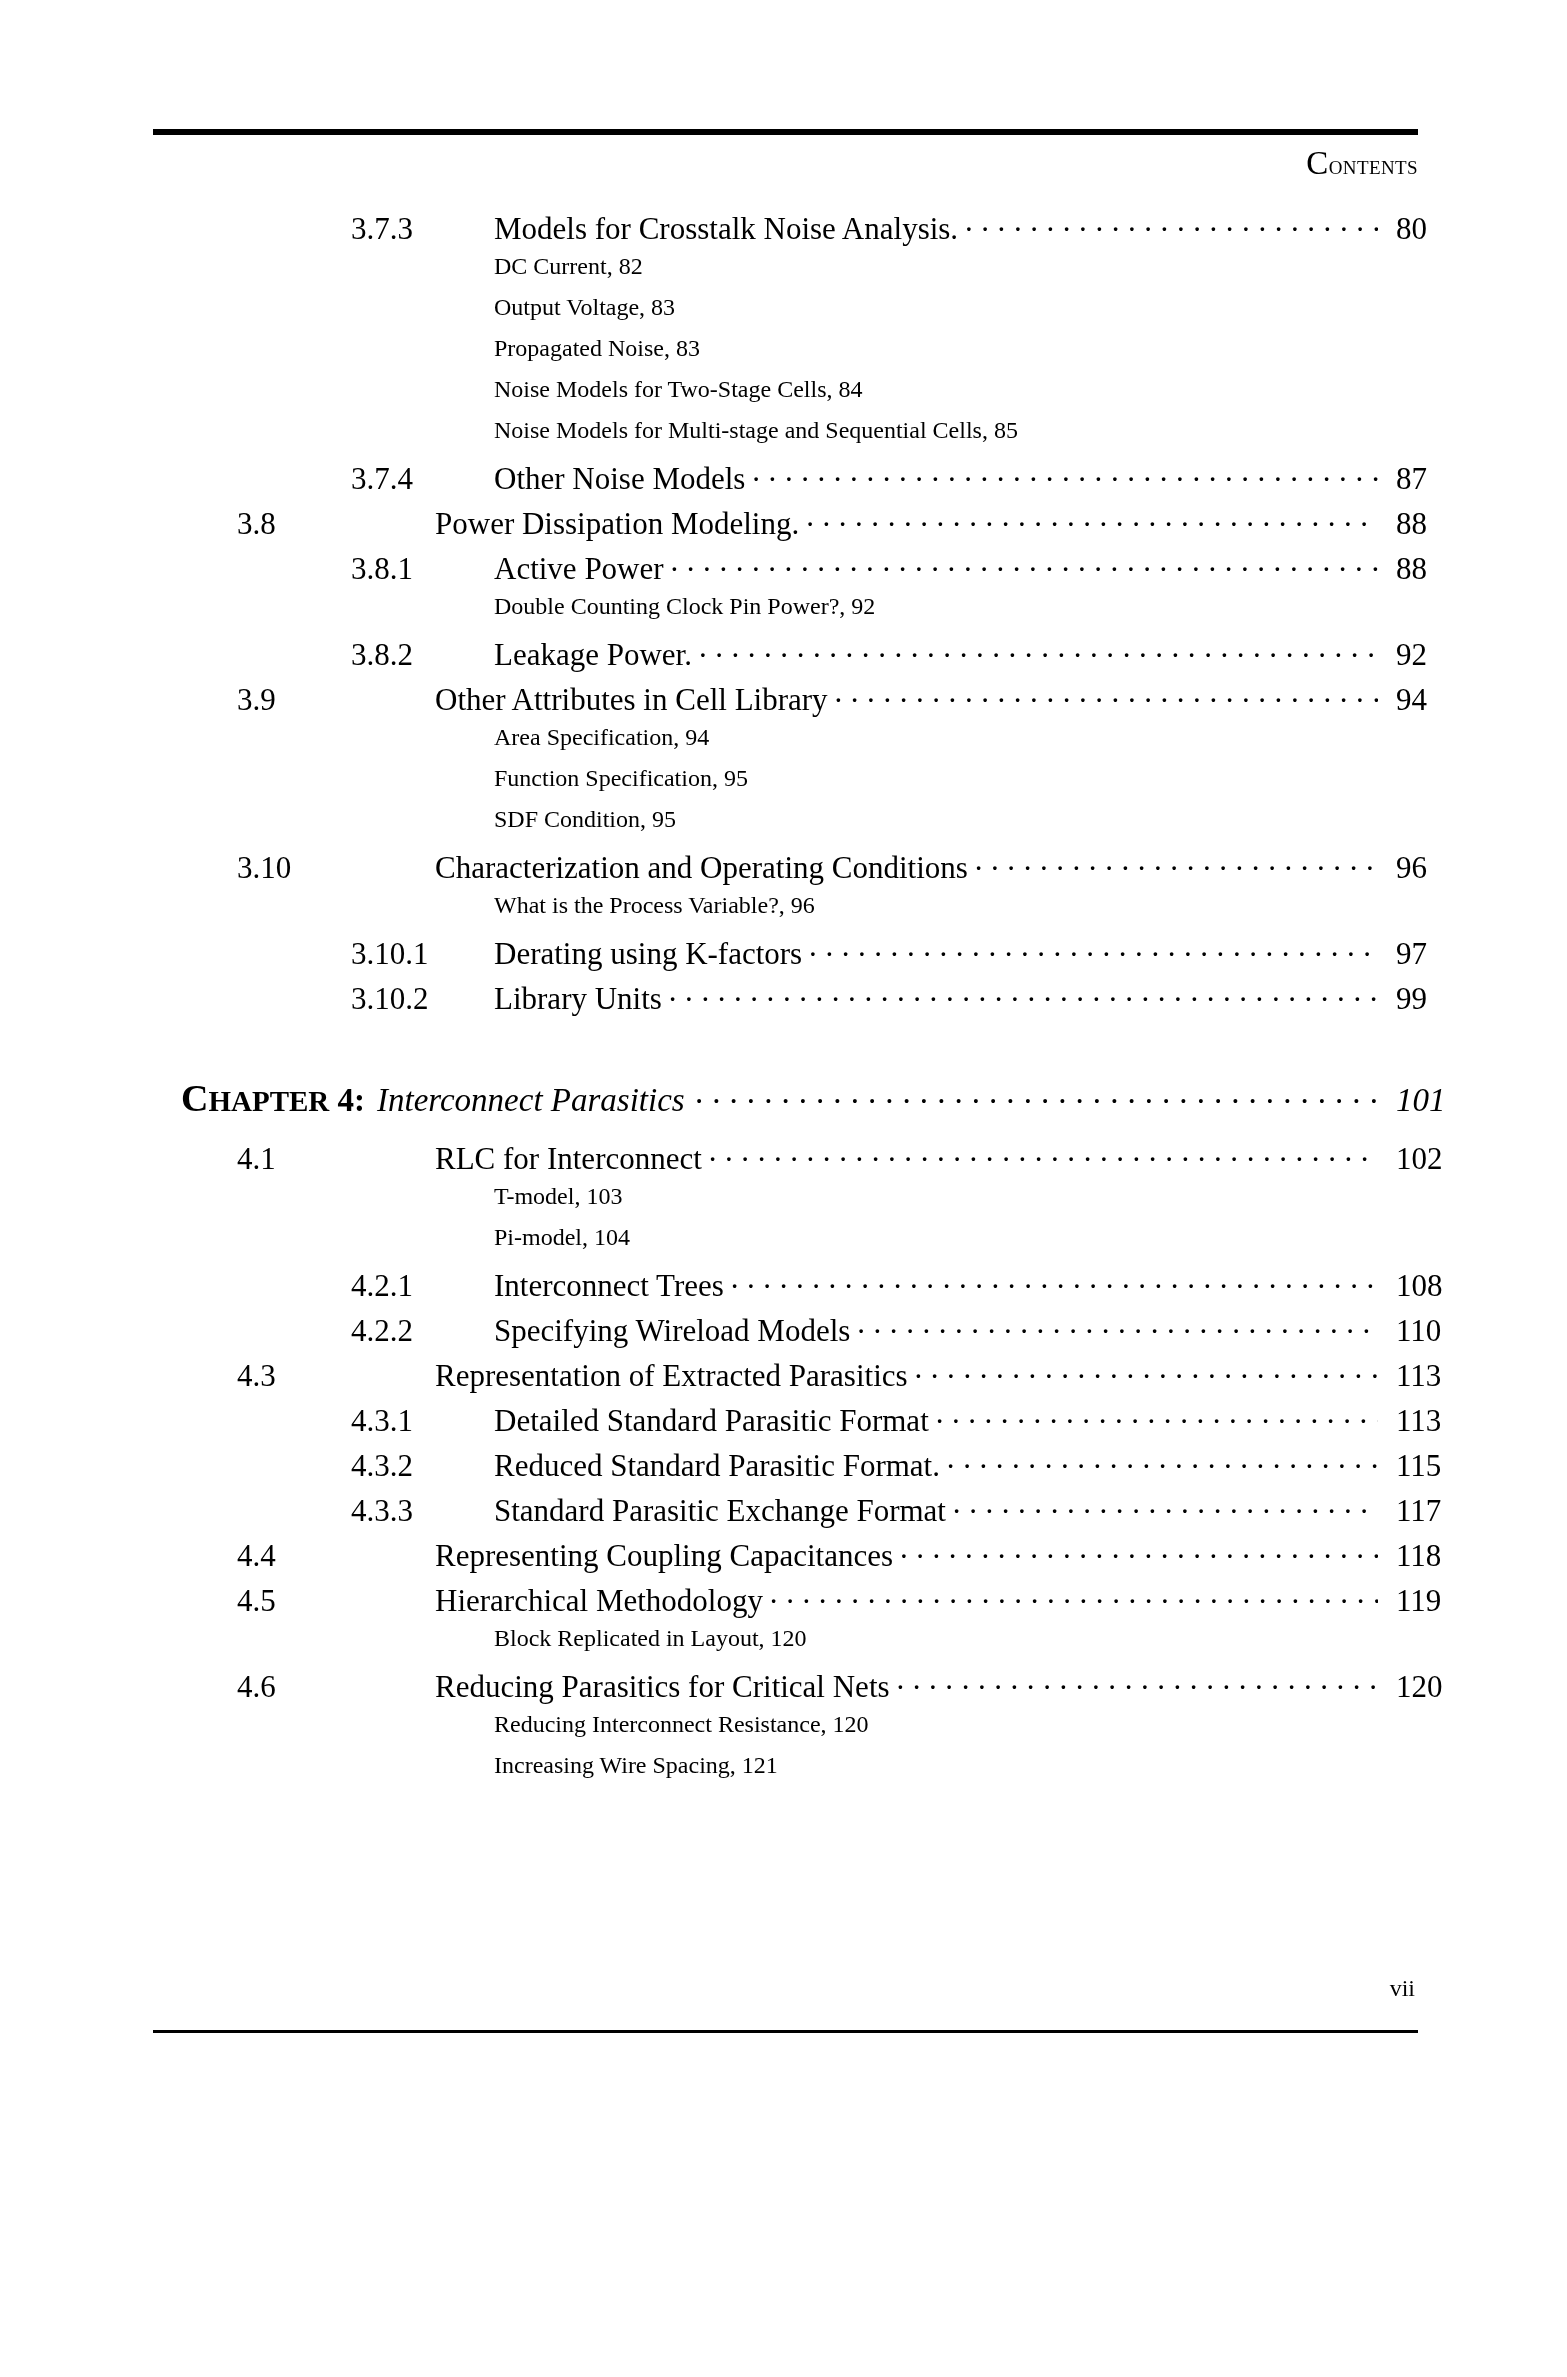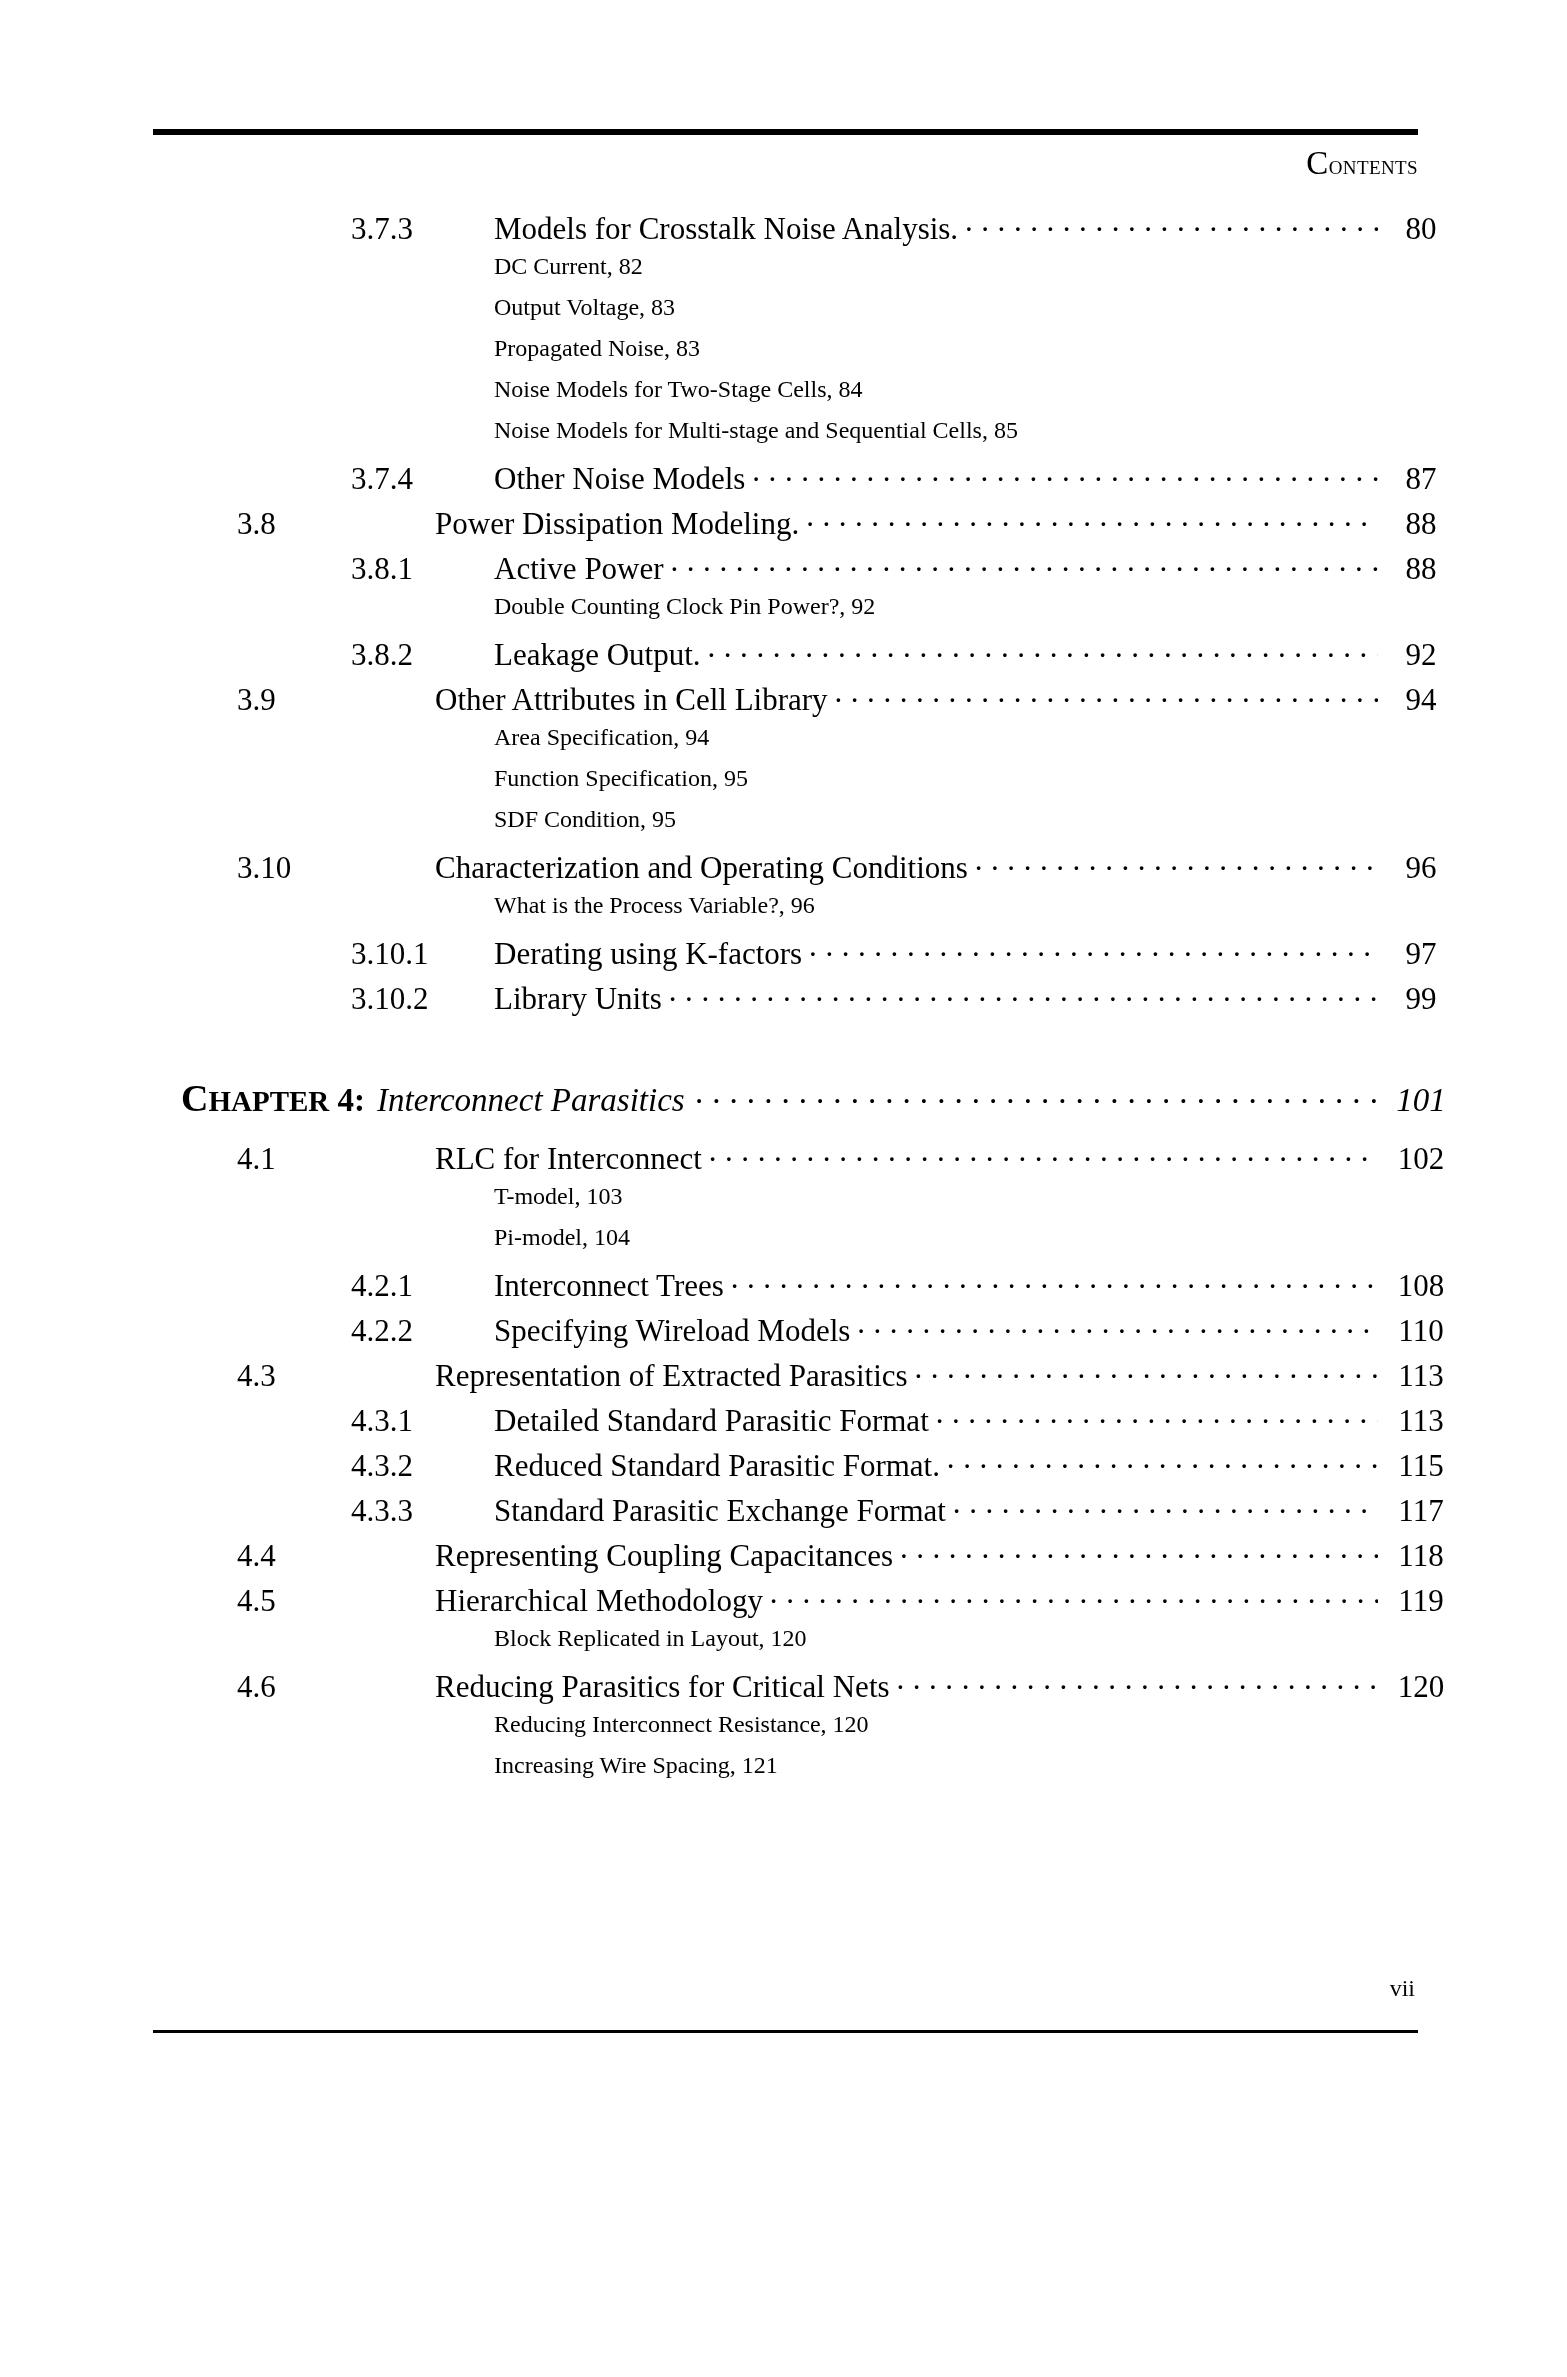--- a/index.html
+++ b/index.html
@@ -97,21 +97,21 @@
   .row .leader::before {
     content: ". . . . . . . . . . . . . . . . . . . . . . . . . . . . . . . . . . . . . . . . . . . . . . . . . . . . . . . . . . . . . . . . . . . . . . . . . . . . . . . . . . . . . . . . . . . .";
     position: absolute;
     left: 0;
     bottom: 0;
     letter-spacing: 0.4px;
     white-space: nowrap;
   }
   .row .pageno {
     flex: 0 0 auto;
-    text-align: center;
+    text-align: left;
     min-width: 50px;
     margin-left: 13px;
   }
 
   
   .row.entry .leader { margin-left: 6.9px; }
 
   
   .row.sub {
     height: 41px;
@@ -210,21 +210,21 @@
         <span class="num">3.8.1</span>
         <span class="title">Active Power</span>
         <span class="leader"></span>
         <span class="pageno">88</span>
       </div>
       <div class="row sub">
         <span class="title">Double Counting Clock Pin Power?, 92</span>
       </div>
       <div class="row entry lvl3">
         <span class="num">3.8.2</span>
-        <span class="title">Leakage Output.</span>
+        <span class="title">Leakage Power.</span>
         <span class="leader"></span>
         <span class="pageno">92</span>
       </div>
       <div class="row entry lvl2">
         <span class="num">3.9</span>
         <span class="title">Other Attributes in Cell Library</span>
         <span class="leader"></span>
         <span class="pageno">94</span>
       </div>
       <div class="row sub">

